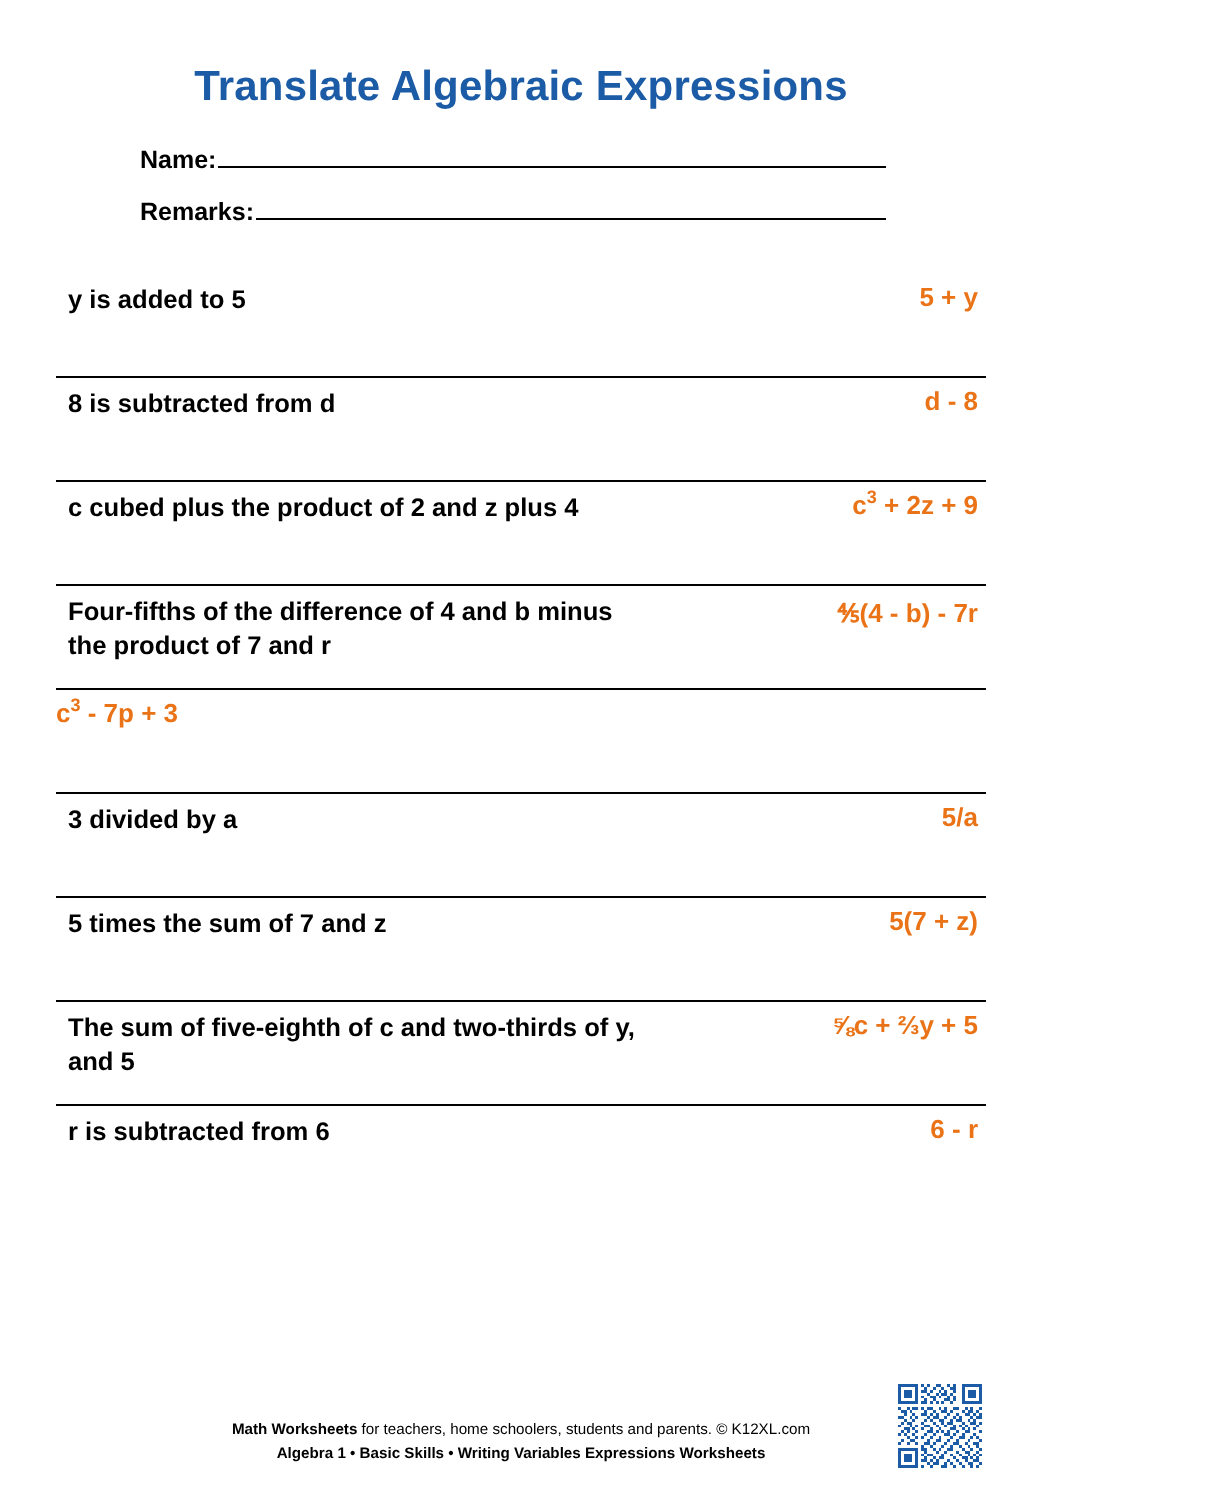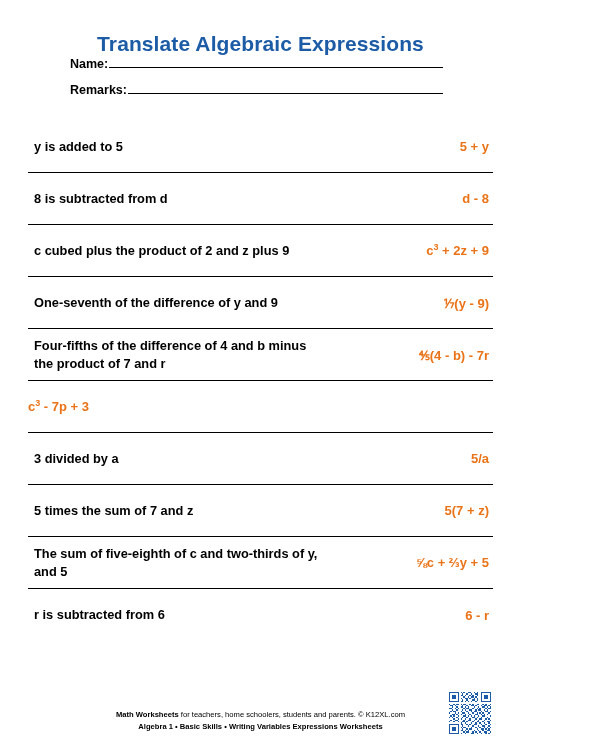--- a/index.html
+++ b/index.html
@@ -29,20 +29,21 @@
     font-size: 21px;
     font-weight: bold;
     color: #1c5ba5;
     letter-spacing: 0.1px;
     padding-top: 33px;
     line-height: 1;
   }
 
   
   .fields {
+    margin-top: 16px;
     padding-left: 70px;
     padding-right: 78px;
   }
   .field-row {
     display: flex;
     align-items: baseline;
     margin-bottom: 9px;
   }
   .field-label {
     font-size: 12.5px;
@@ -58,21 +59,20 @@
   }
 
   
   .problems {
     margin-top: 24px;
     padding-left: 28px;
     padding-right: 28px;
   }
   .problem {
     display: flex;
-    align-items: center;
     justify-content: space-between;
     border-bottom: 1.6px solid #000;
     min-height: 52px;
     box-sizing: border-box;
     padding: 4px 0;
   }
   .problem.last {
     border-bottom: none;
   }
   .problem-text {
@@ -151,26 +151,22 @@
   <div class="problems">
       <div class="problem">
         <div class="problem-text">y is added to 5</div>
         <div class="problem-answer">5 + y</div>
       </div>
       <div class="problem">
         <div class="problem-text">8 is subtracted from d</div>
         <div class="problem-answer">d - 8</div>
       </div>
       <div class="problem">
-        <div class="problem-text">c cubed plus the product of 2 and z plus 9</div>
+        <div class="problem-text">c cubed plus the product of 2 and z plus 4</div>
         <div class="problem-answer">c<sup>3</sup> + 2z + 9</div>
-      </div>
-      <div class="problem">
-        <div class="problem-text">One-seventh of the difference of y and 9</div>
-        <div class="problem-answer">⅐(y - 9)</div>
       </div>
       <div class="problem">
         <div class="problem-text">Four-fifths of the difference of 4 and b minus<br>the product of 7 and r</div>
         <div class="problem-answer">⅘(4 - b) - 7r</div>
       </div>
       <div class="problem">
         <div class="problem-answer">c<sup>3</sup> - 7p + 3</div>
       </div>
       <div class="problem">
         <div class="problem-text">3 divided by a</div>

